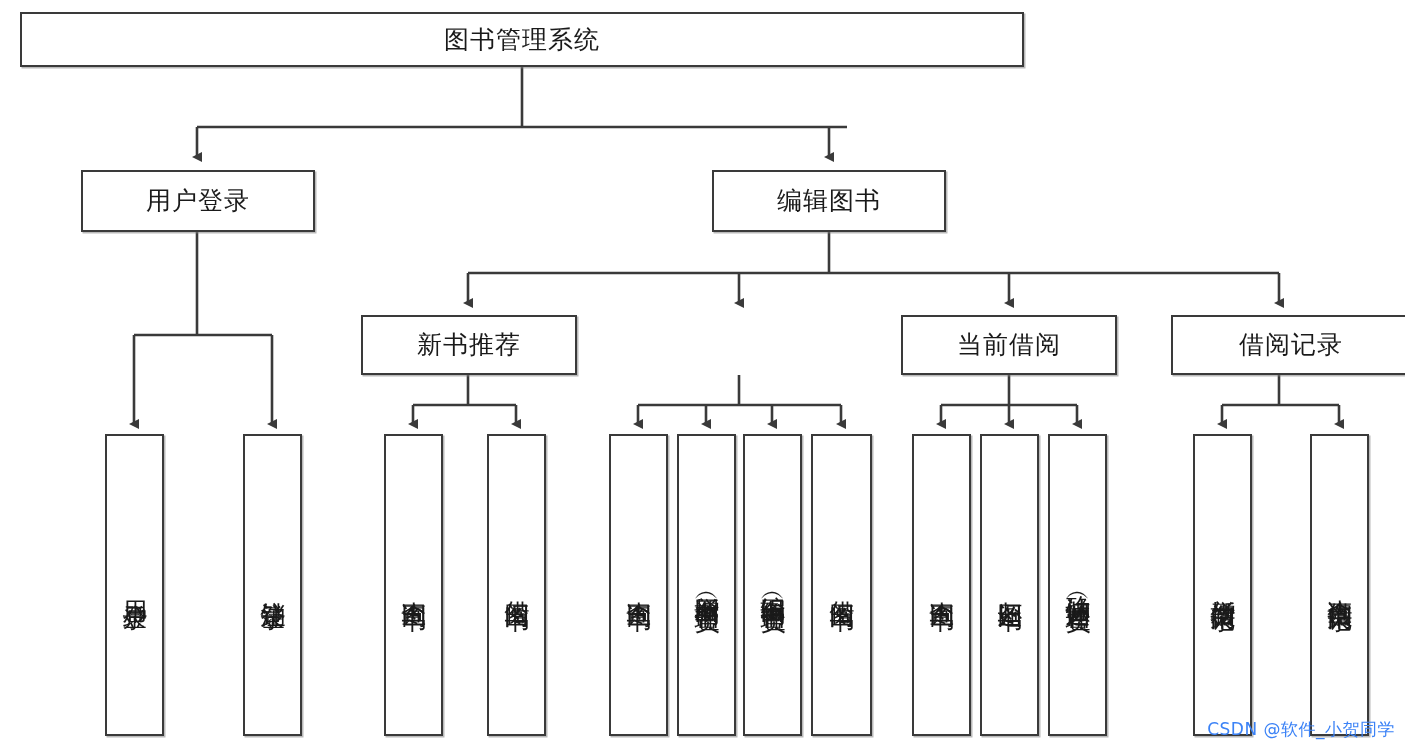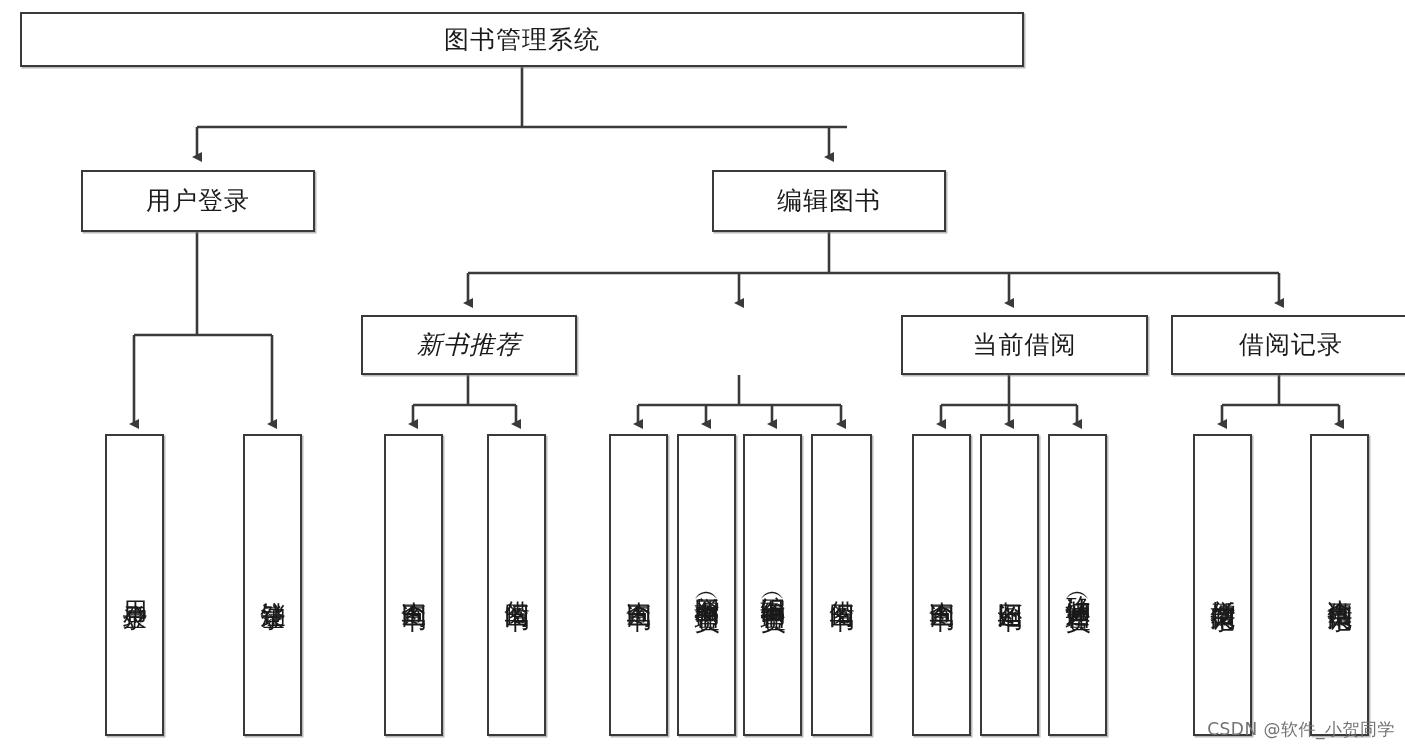--- a/index.html
+++ b/index.html
@@ -62,21 +62,21 @@
     text-orientation: upright;
     display: block;
     text-align: center;
     max-height: 100%;
   }
   #watermark {
     position: absolute;
     right: 10px;
     bottom: 6px;
     font-size: 17px;
-    color: #737373;
+    color: #3b82f6;
     white-space: nowrap;
     letter-spacing: 0.5px;
   }
 </style>
 </head>
 <body>
 
 <div id="diagram-root">
 
   <svg id="edge-layer" viewBox="0 0 1405 747" width="1405" height="747" xmlns="http://www.w3.org/2000/svg">
@@ -133,24 +133,24 @@
     <span>图书管理系统</span>
   </div>
 
   <div class="node node-h" style="left:81px; top:170px; width:234px; height:62px;">
     <span>用户登录</span>
   </div>
   <div class="node node-h" style="left:712px; top:170px; width:234px; height:62px;">
     <span>编辑图书</span>
   </div>
 
-  <div class="node node-h" style="left:361px; top:315px; width:216px; height:60px;font-style:italic;">
+  <div class="node node-h" style="left:361px; top:315px; width:216px; height:60px;">
     <span>新书推荐</span>
   </div>
-  <div class="node node-h" style="left:901px; top:315px; width:247px; height:60px;">
+  <div class="node node-h" style="left:901px; top:315px; width:216px; height:60px;">
     <span>当前借阅</span>
   </div>
   <div class="node node-h" style="left:1171px; top:315px; width:240px; height:60px;">
     <span>借阅记录</span>
   </div>
 
   <div class="node node-leaf" style="left:105px; top:434px; width:59px; height:302px;">
     <span class="leaf-text">用户登录</span>
   </div>
   <div class="node node-leaf" style="left:243px; top:434px; width:59px; height:302px;">

